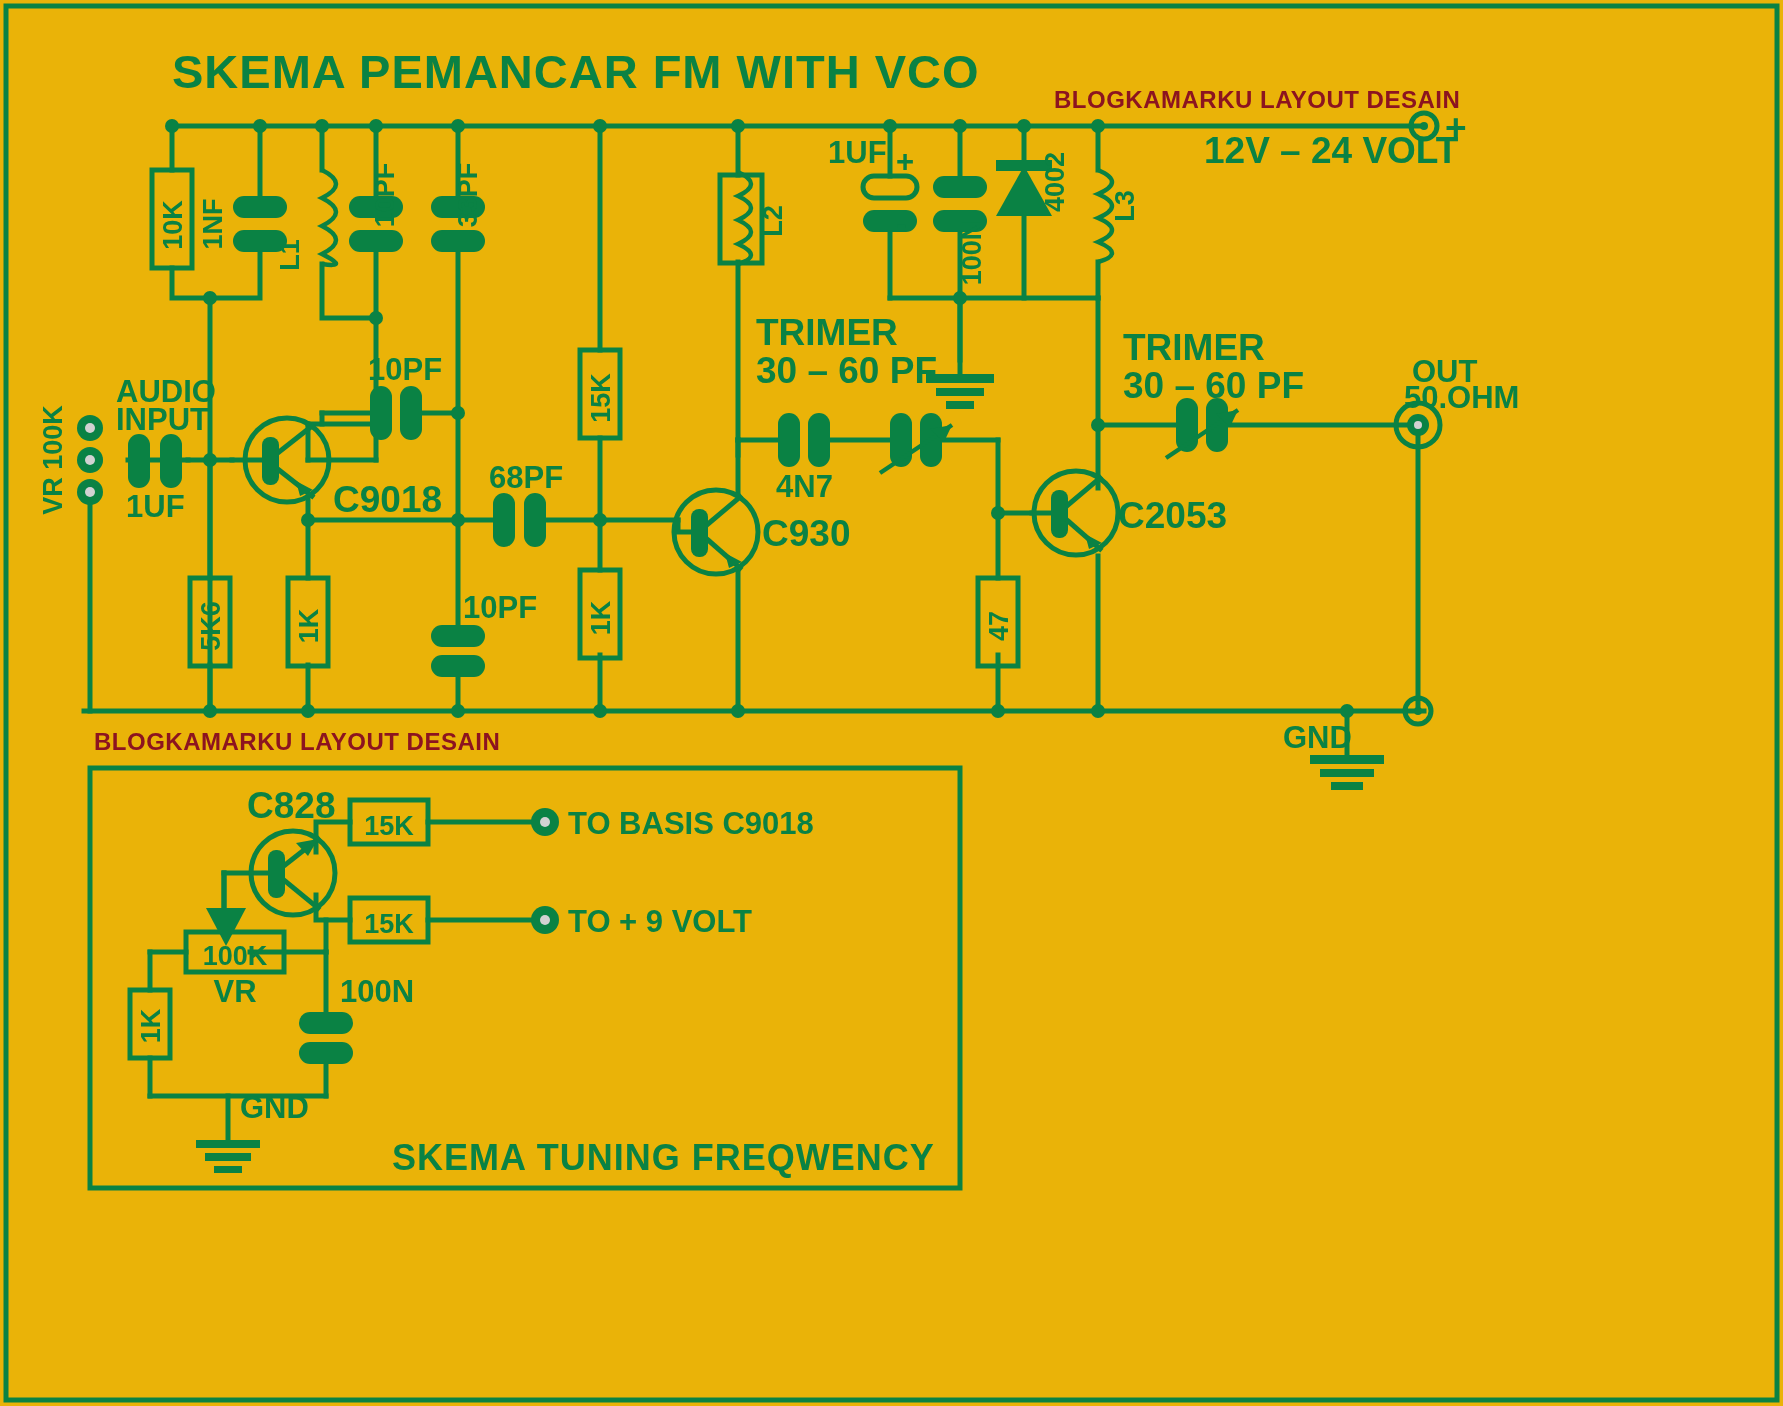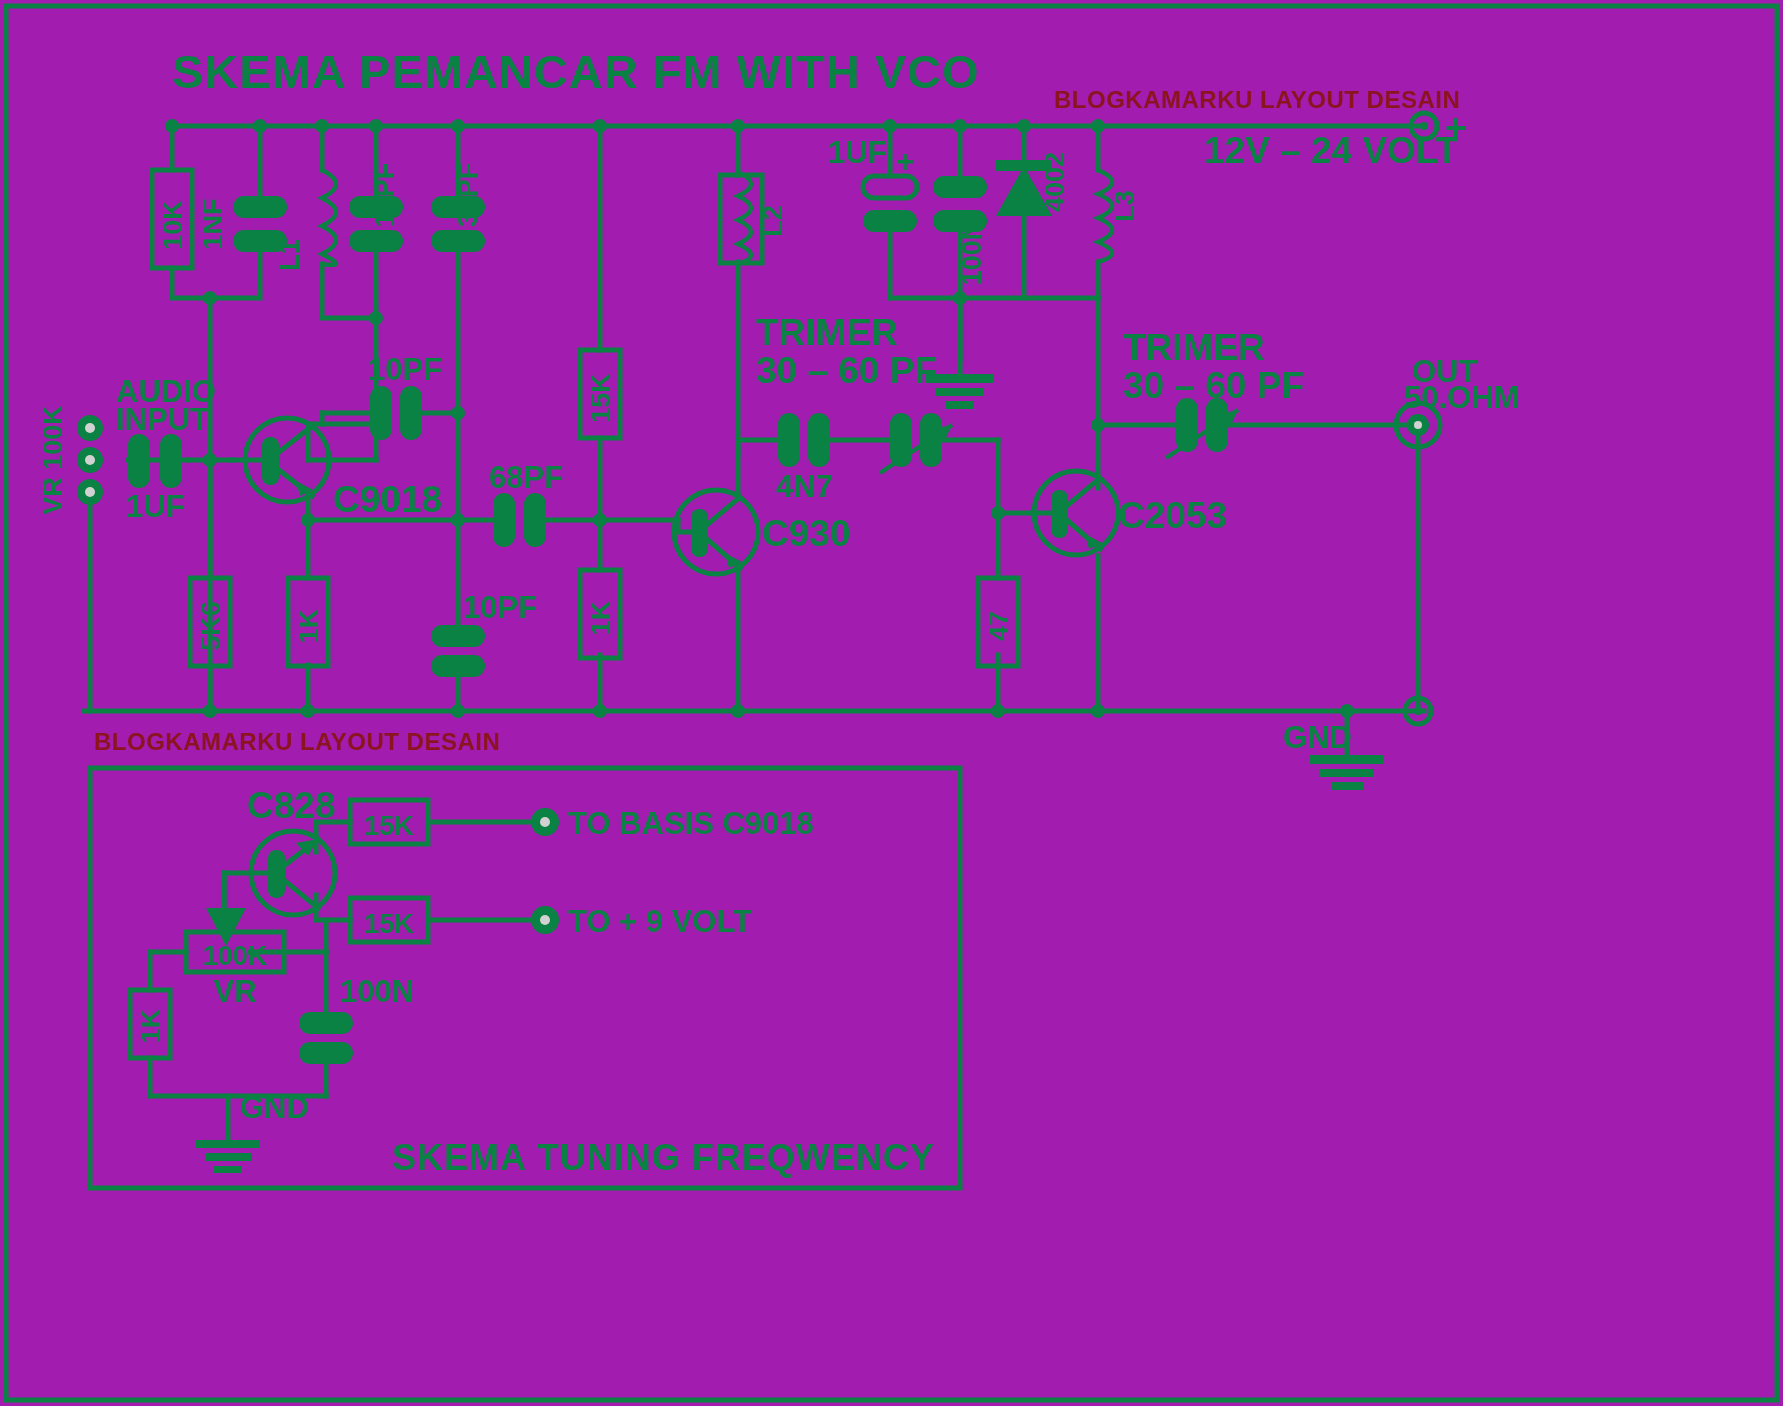--- a/index.html
+++ b/index.html
@@ -1,21 +1,21 @@
 <!DOCTYPE html>
 <html><head>
 <meta charset="utf-8">
 <style>
   html,body{margin:0;padding:0;background:#d2d2d2;}
   body{
     width:1783px;height:1406px;
     font-family:"Liberation Sans", sans-serif;
     overflow:hidden;
   }
-  #sheet{position:relative;width:1783px;height:1406px;background:#a21caf;}
+  #sheet{position:relative;width:1783px;height:1406px;background:#eab308;}
   svg{display:block;}
   .wire{stroke:#0a8244;stroke-width:5;fill:none;stroke-linecap:square;}
   .wire-thin{stroke:#0a8244;stroke-width:4.5;fill:none;}
   .box{stroke:#0a8244;stroke-width:5;fill:none;}
   .fill{fill:#0a8244;}
   .nofill{fill:none;stroke:#0a8244;stroke-width:5;}
   .lbl{fill:#0a8244;font-family:"Liberation Sans",sans-serif;font-weight:bold;
        font-size:27px;letter-spacing:0px;}
   .lbl-m{fill:#0a8244;font-family:"Liberation Sans",sans-serif;font-weight:bold;font-size:31px;}
   .lbl-big{fill:#0a8244;font-family:"Liberation Sans",sans-serif;font-weight:bold;font-size:37px;}

